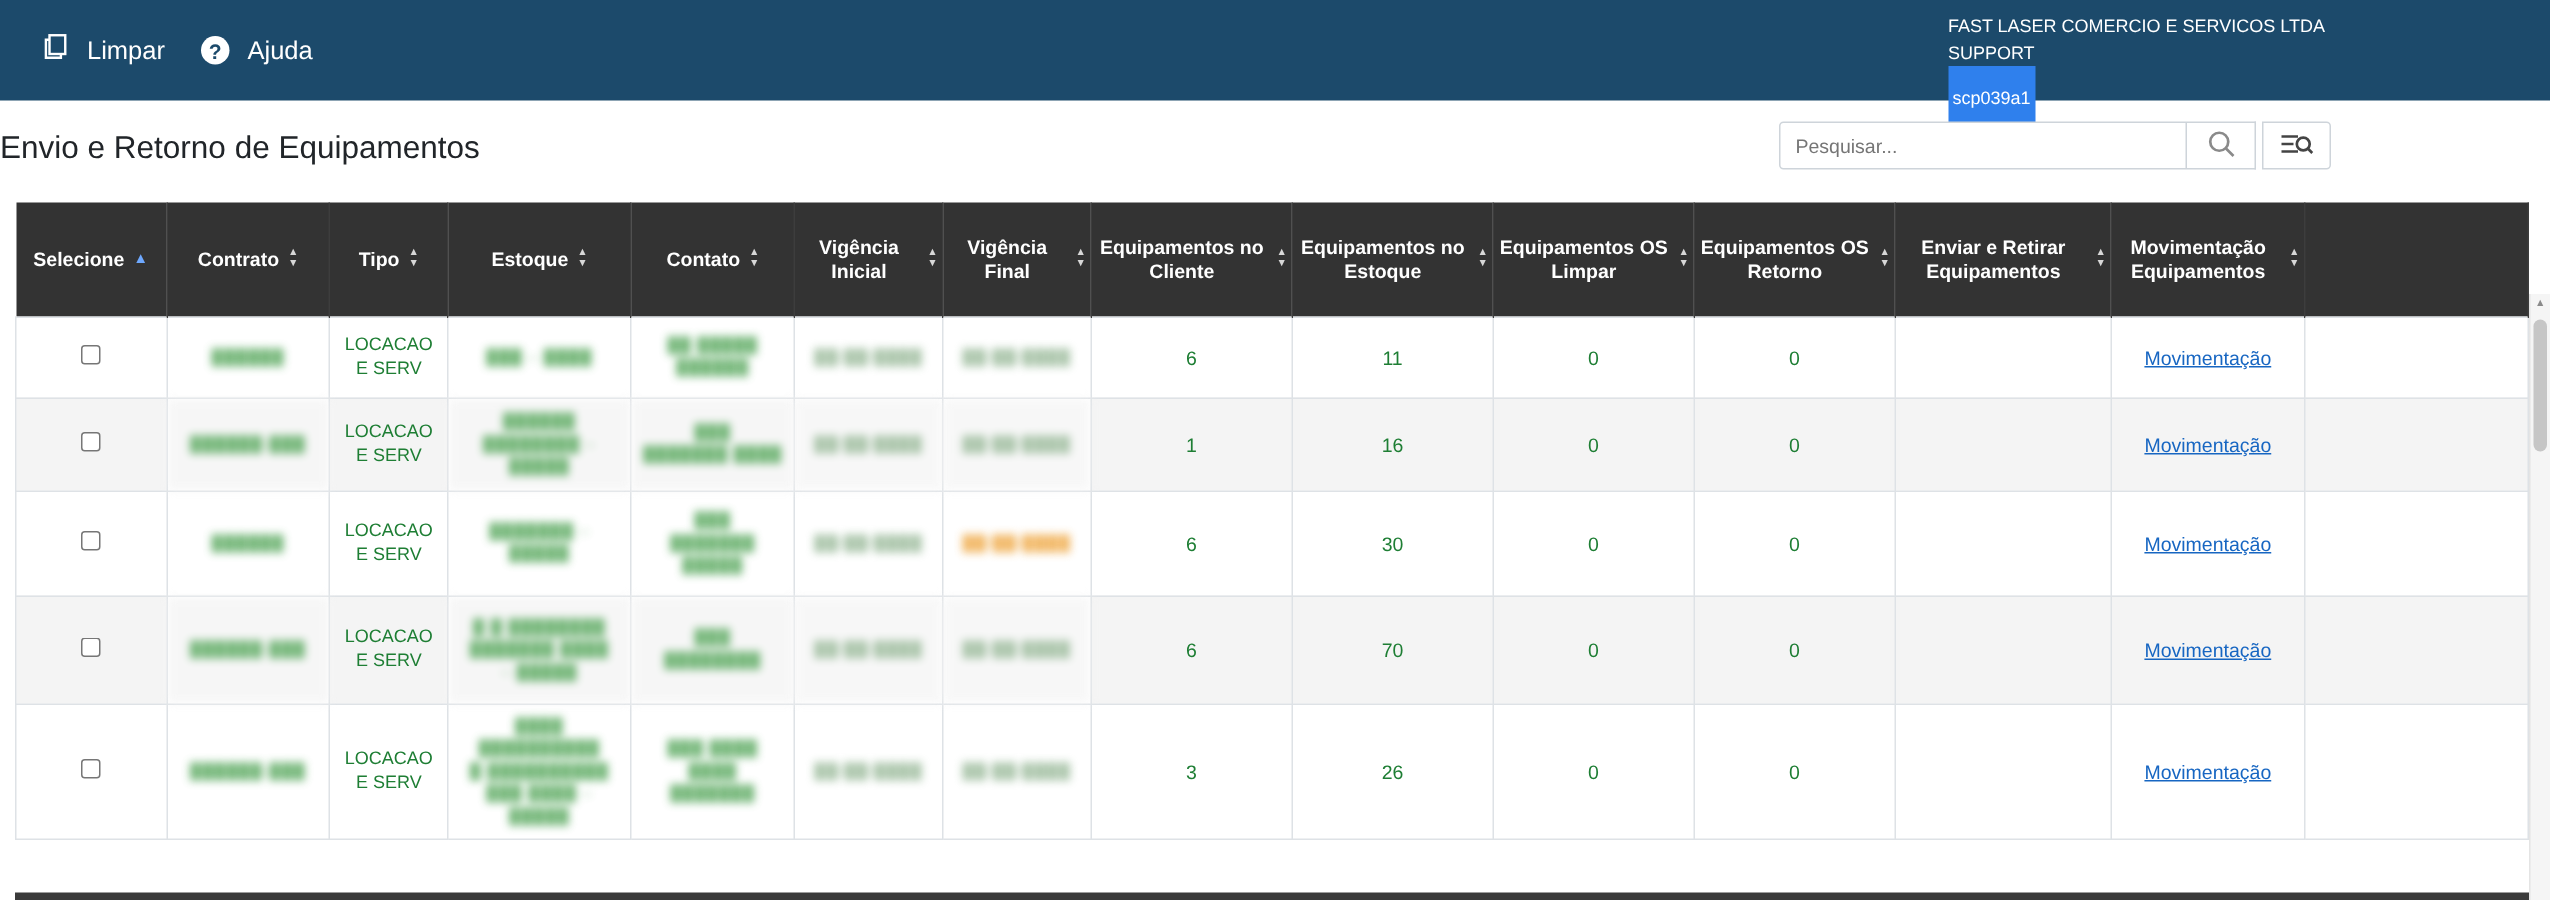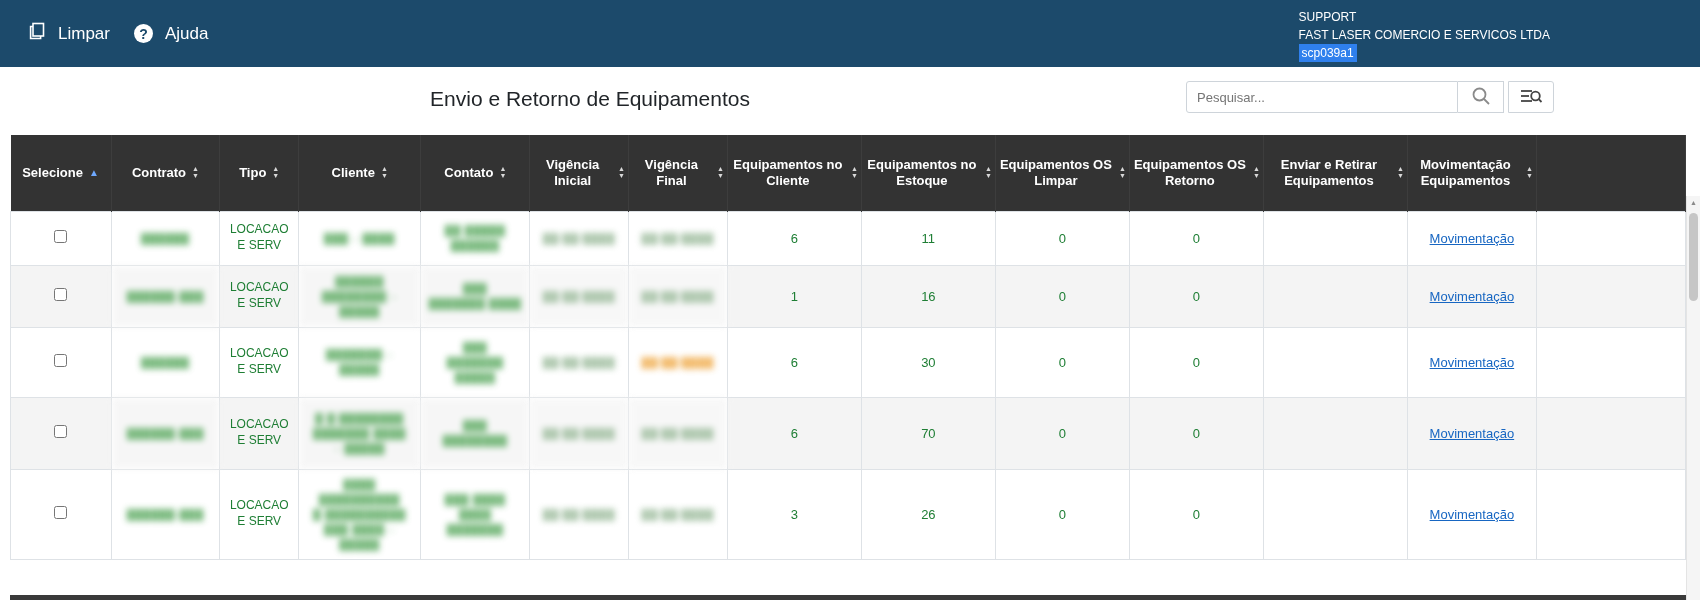--- a/index.html
+++ b/index.html
@@ -15,26 +15,26 @@
     display:flex; justify-content:space-between; align-items:stretch;
     padding:0 150px 0 28px;
   }
   .topbar-left { display:flex; align-items:center; gap:24px; font-size:17px; }
   .tool { display:flex; align-items:center; gap:12px; cursor:pointer;text-align:center; }
   .qicon {
     width:19px; height:19px; border-radius:50%; background:#fff; color:#1c4a6b;
     font-weight:bold; font-size:14px; display:flex; align-items:center; justify-content:center;
   }
   .topbar-right { font-size:12px; line-height:1.5; padding-top:8px; text-align:left; }
-  .session { background:#2f80ed; color:#fff; padding:0 3px; display:inline-block; }
+  .session { background:#2f80ed; color:#fff; padding:12px 3px; display:inline-block; }
 
   
   .header-row { position:relative; height:56px; margin-top:12px; }
   .page-title {
-    position:absolute; left:0; width:1180px; top:8px; text-align:center;
+    position:absolute; left:0; width:1180px; top:8px; 
     font-size:21px; color:#212529; font-weight:400;
   }
   .search-group { position:absolute; right:146px; top:2px; display:flex; height:32px; }
   .search-input {
     width:272px; border:1px solid #ced4da; border-radius:3px 0 0 3px;
     padding:0 10px; font-size:13px; color:#495057; outline:none;
   }
   .search-btn {
     width:46px; border:1px solid #ced4da; border-left:none; background:#fff;
     display:flex; align-items:center; justify-content:center; cursor:pointer;
@@ -95,22 +95,22 @@
           </svg>
       </span>
       <span>Limpar</span>
     </div>
     <div class="tool">
       <span class="qicon">?</span>
       <span>Ajuda</span>
     </div>
   </div>
   <div class="topbar-right">
+    <div>FAST LASER COMERCIO E SERVICOS LTDA</div>
     <div>SUPPORT</div>
-    <div>FAST LASER COMERCIO E SERVICOS LTDA</div>
     <div><span class="session">scp039a1</span></div>
   </div>
 </div>
 
 <div class="header-row">
   <div class="page-title">Envio e Retorno de Equipamentos</div>
   <div class="search-group">
     <input class="search-input" type="text" placeholder="Pesquisar..." style="">
     <button class="search-btn">
       <span>
@@ -172,21 +172,21 @@
           <div class="th-inner">
             <span>Tipo</span>
             <span class="sort">
               <i>▲</i>
               <i>▼</i>
             </span>
           </div>
         </th>
       <th>
           <div class="th-inner">
-            <span>Cliente</span>
+            <span>Estoque</span>
             <span class="sort">
               <i>▲</i>
               <i>▼</i>
             </span>
           </div>
         </th>
       <th>
           <div class="th-inner">
             <span>Contato</span>
             <span class="sort">

